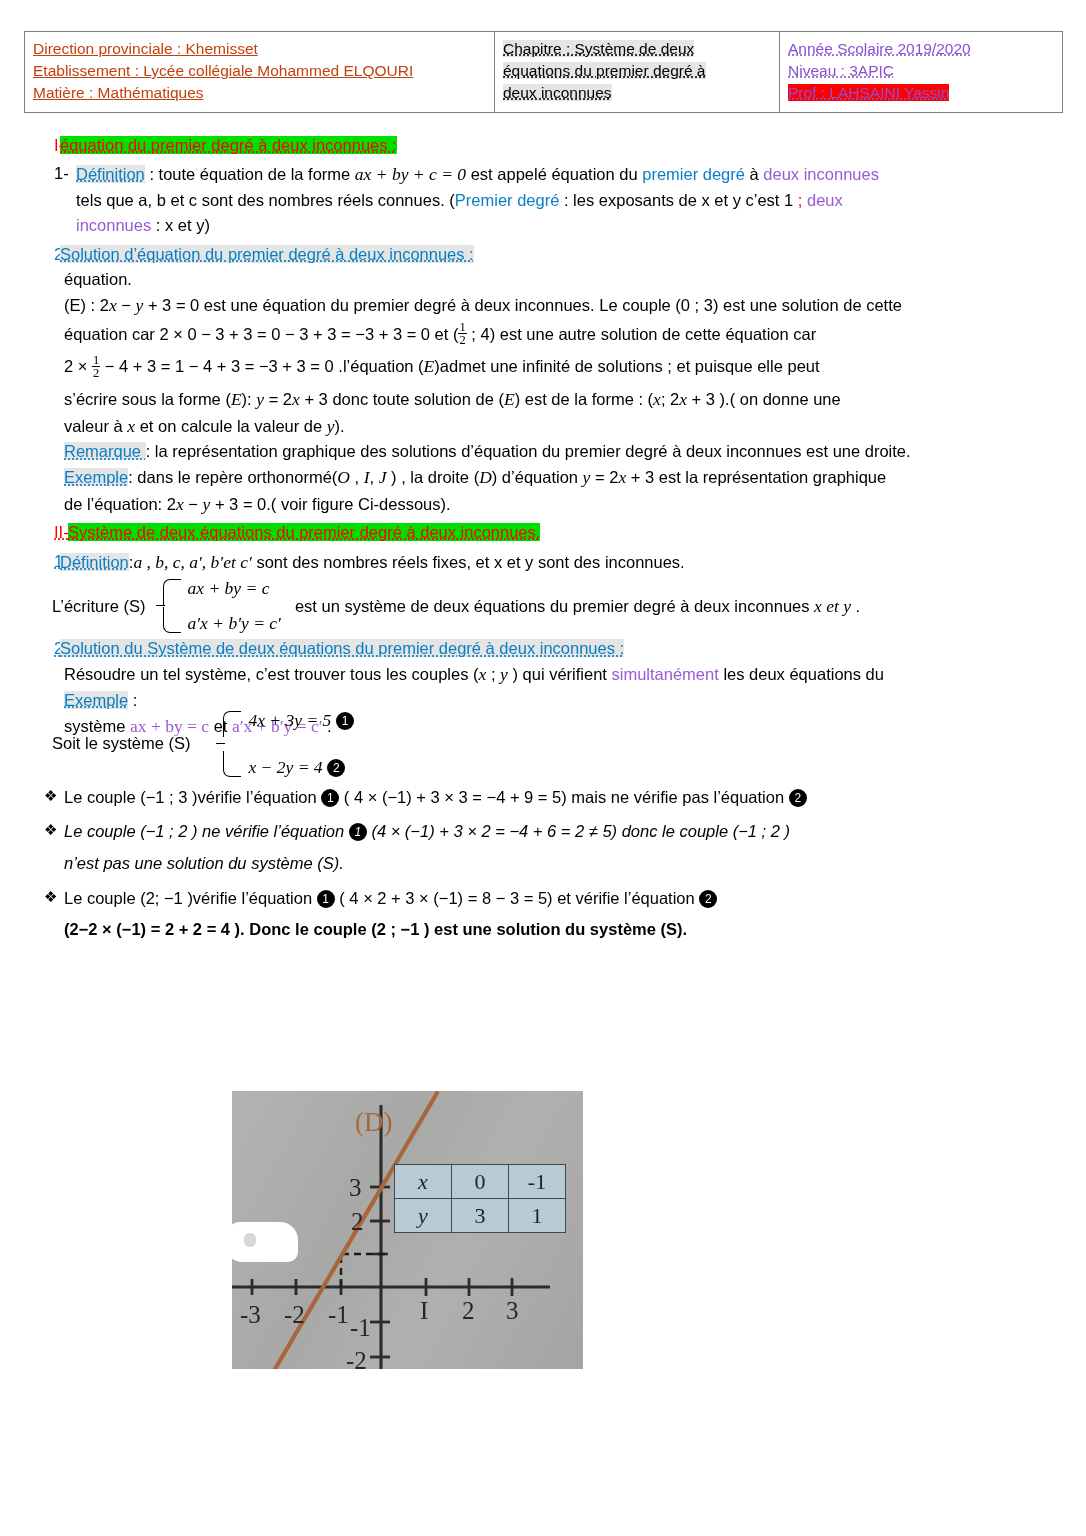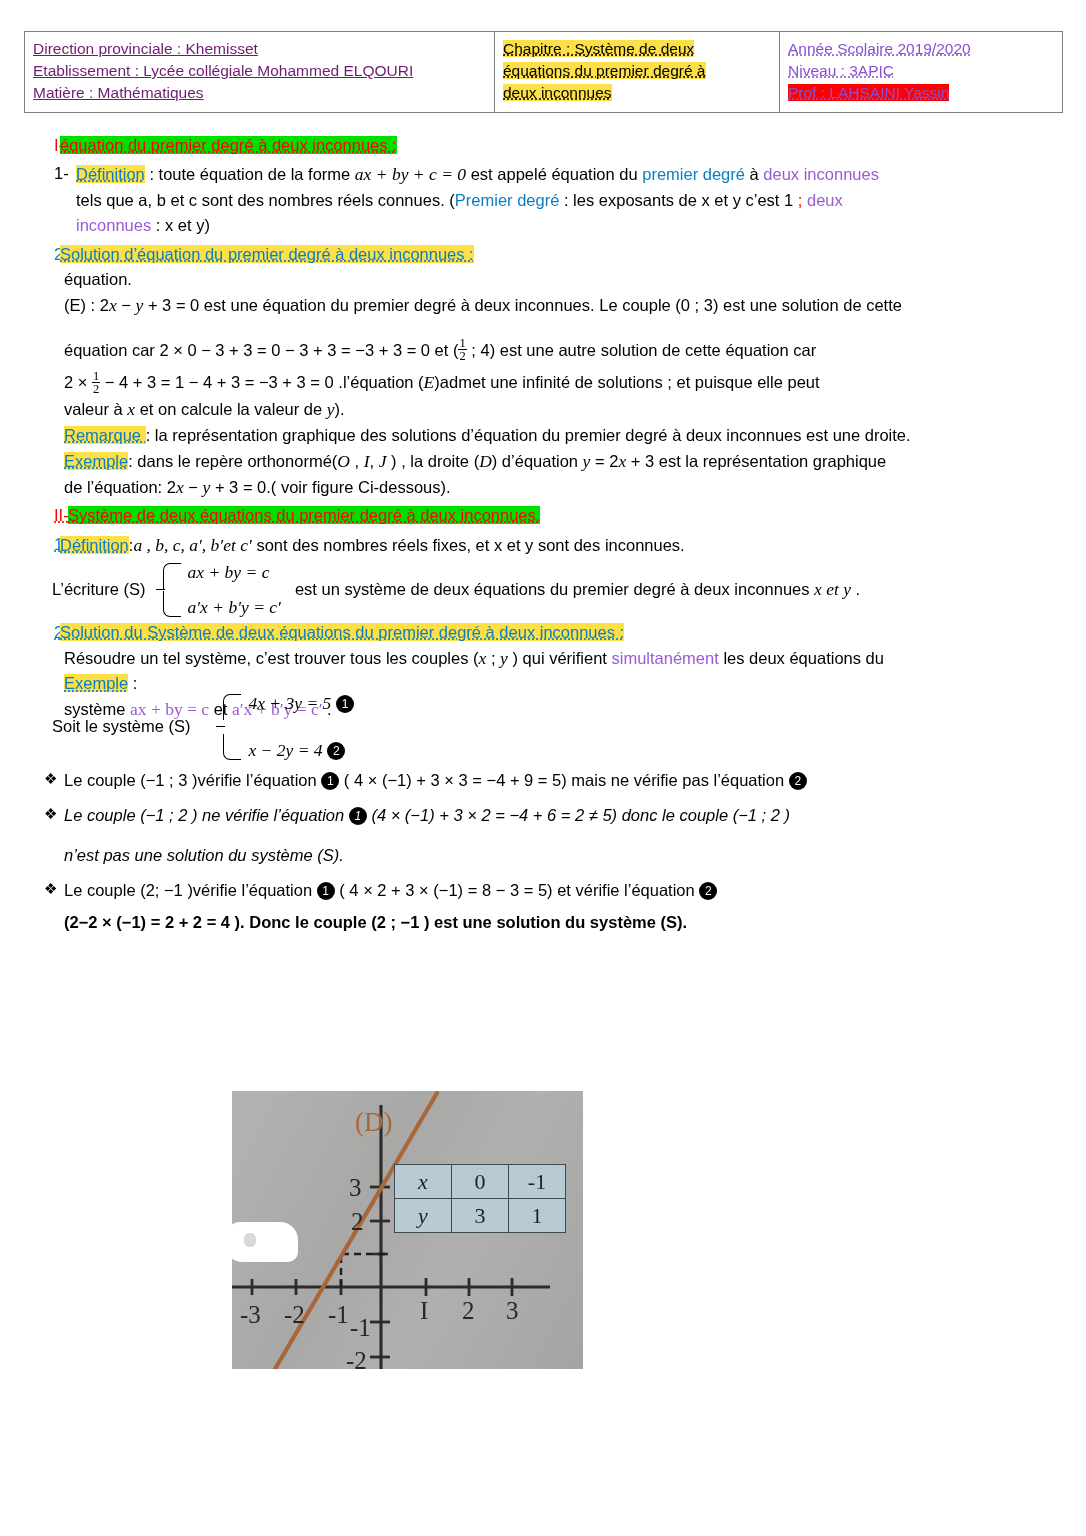--- a/index.html
+++ b/index.html
@@ -20,24 +20,24 @@
   }
   .hdr td {
     border:1px solid #808080;
     vertical-align:top;
     padding:6px 8px 8px 8px;
   }
   .hdr td.c1 { width:470px; }
   .hdr td.c2 { width:285px; }
   .hdr td.c3 { width:283px; }
   .hline { line-height:1.42; font-size:15.5px; white-space:nowrap; }
-  .cyan  { color:#701a75; text-decoration:underline; }
+  .cyan  { color:#c2410c; text-decoration:underline; }
   .blk   { color:#000; text-decoration:underline; text-decoration-style:dotted; }
   .purple{ color:#8a4fd3; text-decoration:underline; text-decoration-style:dotted; }
-  .hl-y  { background:#fde047; }
+  .hl-y  { background:#e5e5e5; }
   .hl-r  { background:#ff0000; }
   .hl-g  { background:#00e000; }
 
   
   .content { position:absolute; left:24px; top:133px; width:1040px; }
   .row { display:flex; align-items:flex-start; font-size:16.5px; line-height:1.52; }
   .num { flex:0 0 auto; width:36px; padding-left:30px; }
   .numII { flex:0 0 auto; width:28px; }
   .body-line { font-size:16.5px; line-height:1.52;padding-left:16px; }
   .ind { padding-left:40px; }
@@ -148,28 +148,31 @@
     <div class="num blue">2-</div>
     <div><span class="blue und und-dot hl-y">Solution d’équation du premier degré à deux inconnues :</span></div>
   </div>
 
   <div class="body-line ind">équation.</div>
 
   <div class="body-line ind">
     <span>(E) : 2</span><i class="m">x</i><span> − </span><i class="m">y</i><span> + 3 = 0 est une équation du premier degré à deux inconnues. Le couple (0 ; 3) est une solution de cette</span>
   </div>
 
-  <div class="body-line ind" style="margin-top:18px;">
+  <div class="body-line ind" style="margin-top:2px;">
     <span>équation car 2 × 0 − 3 + 3 = 0 − 3 + 3 = −3 + 3 = 0 et (</span><span class="frac"><span class="fn">1</span><span class="fd">2</span></span><span> ; 4) est une autre solution de cette  équation car</span>
   </div>
 
   <div class="body-line ind" style="margin-top:6px;">
     <span>2 × </span><span class="frac"><span class="fn">1</span><span class="fd">2</span></span><span> − 4 + 3 = 1 − 4 + 3 = −3 + 3 = 0 .l’équation (</span><i class="m">E</i><span>)admet une infinité de solutions ; et puisque elle peut</span>
   </div>
 
+  <div class="body-line ind" style="margin-top:6px;">
+    <span>s’écrire sous la forme (</span><i class="m">E</i><span>): </span><i class="m">y</i><span> = 2</span><i class="m">x</i><span> + 3 donc toute solution de (</span><i class="m">E</i><span>) est de la forme : (</span><i class="m">x</i><span>; 2</span><i class="m">x</i><span> + 3 ).( on donne une</span>
+  </div>
 
   <div class="body-line ind">
     <span>valeur à </span><i class="m">x</i><span> et on calcule la valeur de </span><i class="m">y</i><span>).</span>
   </div>
 
   <div class="body-line ind">
     <span class="blue und und-dot hl-y">Remarque </span><span>: la représentation graphique des solutions d’équation du premier degré à deux inconnues est une droite.</span>
   </div>
 
   <div class="body-line ind">
@@ -236,21 +239,21 @@
     <div class="gl">❖</div>
     <div style="flex:1;">
       <div><span>Le couple (−1 ; 3 )vérifie l’équation </span><span class="cnum">1</span><span>  ( 4 × (−1) + 3 × 3 = −4 + 9 = 5) mais ne vérifie pas l’équation </span><span class="cnum">2</span></div>
     </div>
   </div>
 
   <div class="bul" style="margin-top:8px;">
     <div class="gl">❖</div>
     <div style="flex:1;font-style:italic;">
       <div><span>Le couple (−1 ; 2 ) ne vérifie l’équation </span><span class="cnum">1</span><span> (4 × (−1) + 3 × 2 = −4 + 6 = 2 ≠ 5) donc le couple (−1 ; 2 )</span></div>
-      <div style="margin-top:14px;">n’est pas une solution du système (S).</div>
+      <div style="margin-top:5px;">n’est pas une solution du système (S).</div>
     </div>
   </div>
 
   <div class="bul" style="margin-top:8px;">
     <div class="gl">❖</div>
     <div style="flex:1;">
       <div><span> Le couple (2; −1 )vérifie l’équation </span><span class="cnum">1</span><span>  ( 4 × 2 + 3 × (−1) = 8 − 3 = 5) et  vérifie l’équation </span><span class="cnum">2</span></div>
       <div style="margin-top:5px;font-weight:bold;">(2−2 × (−1) = 2 + 2 = 4  ). Donc le couple (2 ; −1 ) est une solution du système (S).</div>
     </div>
   </div>

